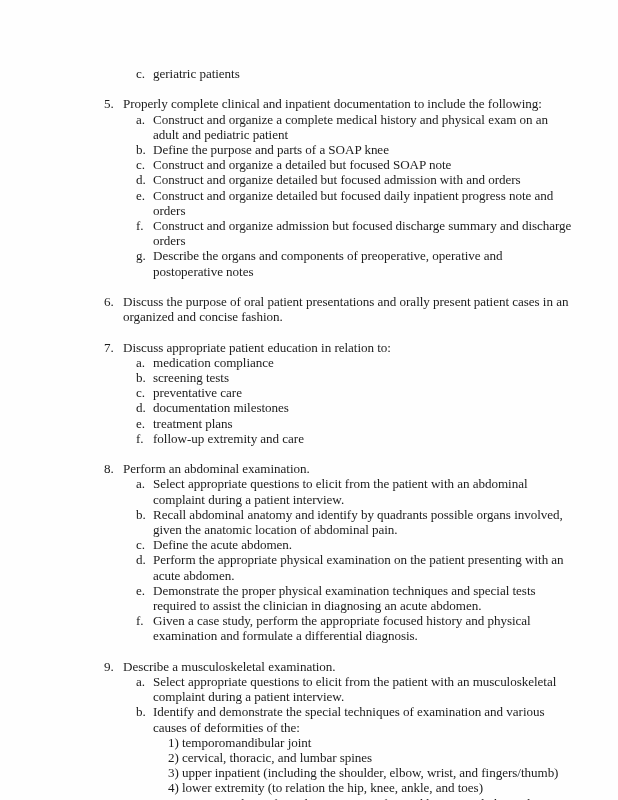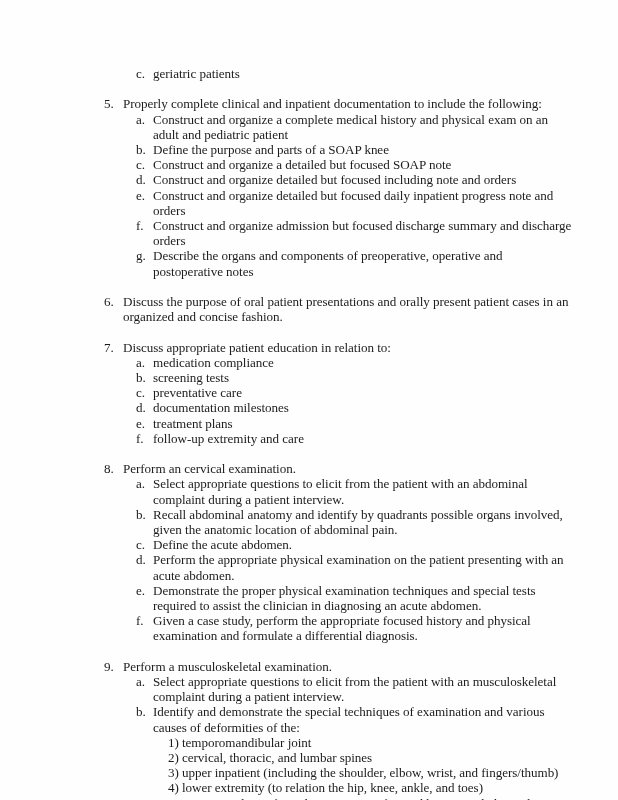--- a/index.html
+++ b/index.html
@@ -87,21 +87,21 @@
       <div class="block row lvl2">
         <span class="marker">b.</span>
         <span class="text">Define the purpose and parts of a SOAP knee</span>
       </div>
       <div class="block row lvl2">
         <span class="marker">c.</span>
         <span class="text">Construct and organize a detailed but focused SOAP note</span>
       </div>
       <div class="block row lvl2">
         <span class="marker">d.</span>
-        <span class="text">Construct and organize detailed but focused including note and orders</span>
+        <span class="text">Construct and organize detailed but focused admission with and orders</span>
       </div>
       <div class="block row lvl2">
         <span class="marker">e.</span>
         <span class="text">Construct and organize detailed but focused daily inpatient progress note and orders</span>
       </div>
       <div class="block row lvl2">
         <span class="marker">f.</span>
         <span class="text">Construct and organize admission but focused discharge summary and discharge orders</span>
       </div>
       <div class="block row lvl2">
@@ -138,21 +138,21 @@
         <span class="marker">e.</span>
         <span class="text">treatment plans</span>
       </div>
       <div class="block row lvl2">
         <span class="marker">f.</span>
         <span class="text">follow-up extremity and care</span>
       </div>
       <div class="block spacer"></div>
       <div class="block row lvl1">
         <span class="marker">8.</span>
-        <span class="text">Perform an cervical examination.</span>
+        <span class="text">Perform an abdominal examination.</span>
       </div>
       <div class="block row lvl2">
         <span class="marker">a.</span>
         <span class="text">Select appropriate questions to elicit from the patient with an abdominal complaint during a patient interview.</span>
       </div>
       <div class="block row lvl2">
         <span class="marker">b.</span>
         <span class="text">Recall abdominal anatomy and identify by quadrants possible organs involved, given the anatomic location of abdominal pain.</span>
       </div>
       <div class="block row lvl2">
@@ -167,21 +167,21 @@
         <span class="marker">e.</span>
         <span class="text">Demonstrate the proper physical examination techniques and special tests required to assist the clinician in diagnosing an acute abdomen.</span>
       </div>
       <div class="block row lvl2">
         <span class="marker">f.</span>
         <span class="text">Given a case study, perform the appropriate focused history and physical examination and formulate a differential diagnosis.</span>
       </div>
       <div class="block spacer"></div>
       <div class="block row lvl1">
         <span class="marker">9.</span>
-        <span class="text">Perform a musculoskeletal examination.</span>
+        <span class="text">Describe a musculoskeletal examination.</span>
       </div>
       <div class="block row lvl2">
         <span class="marker">a.</span>
         <span class="text">Select appropriate questions to elicit from the patient with an musculoskeletal complaint during a patient interview.</span>
       </div>
       <div class="block row lvl2">
         <span class="marker">b.</span>
         <span class="text">Identify and demonstrate the special techniques of examination and various causes of deformities of the:</span>
       </div>
       <div class="block row lvl3">

